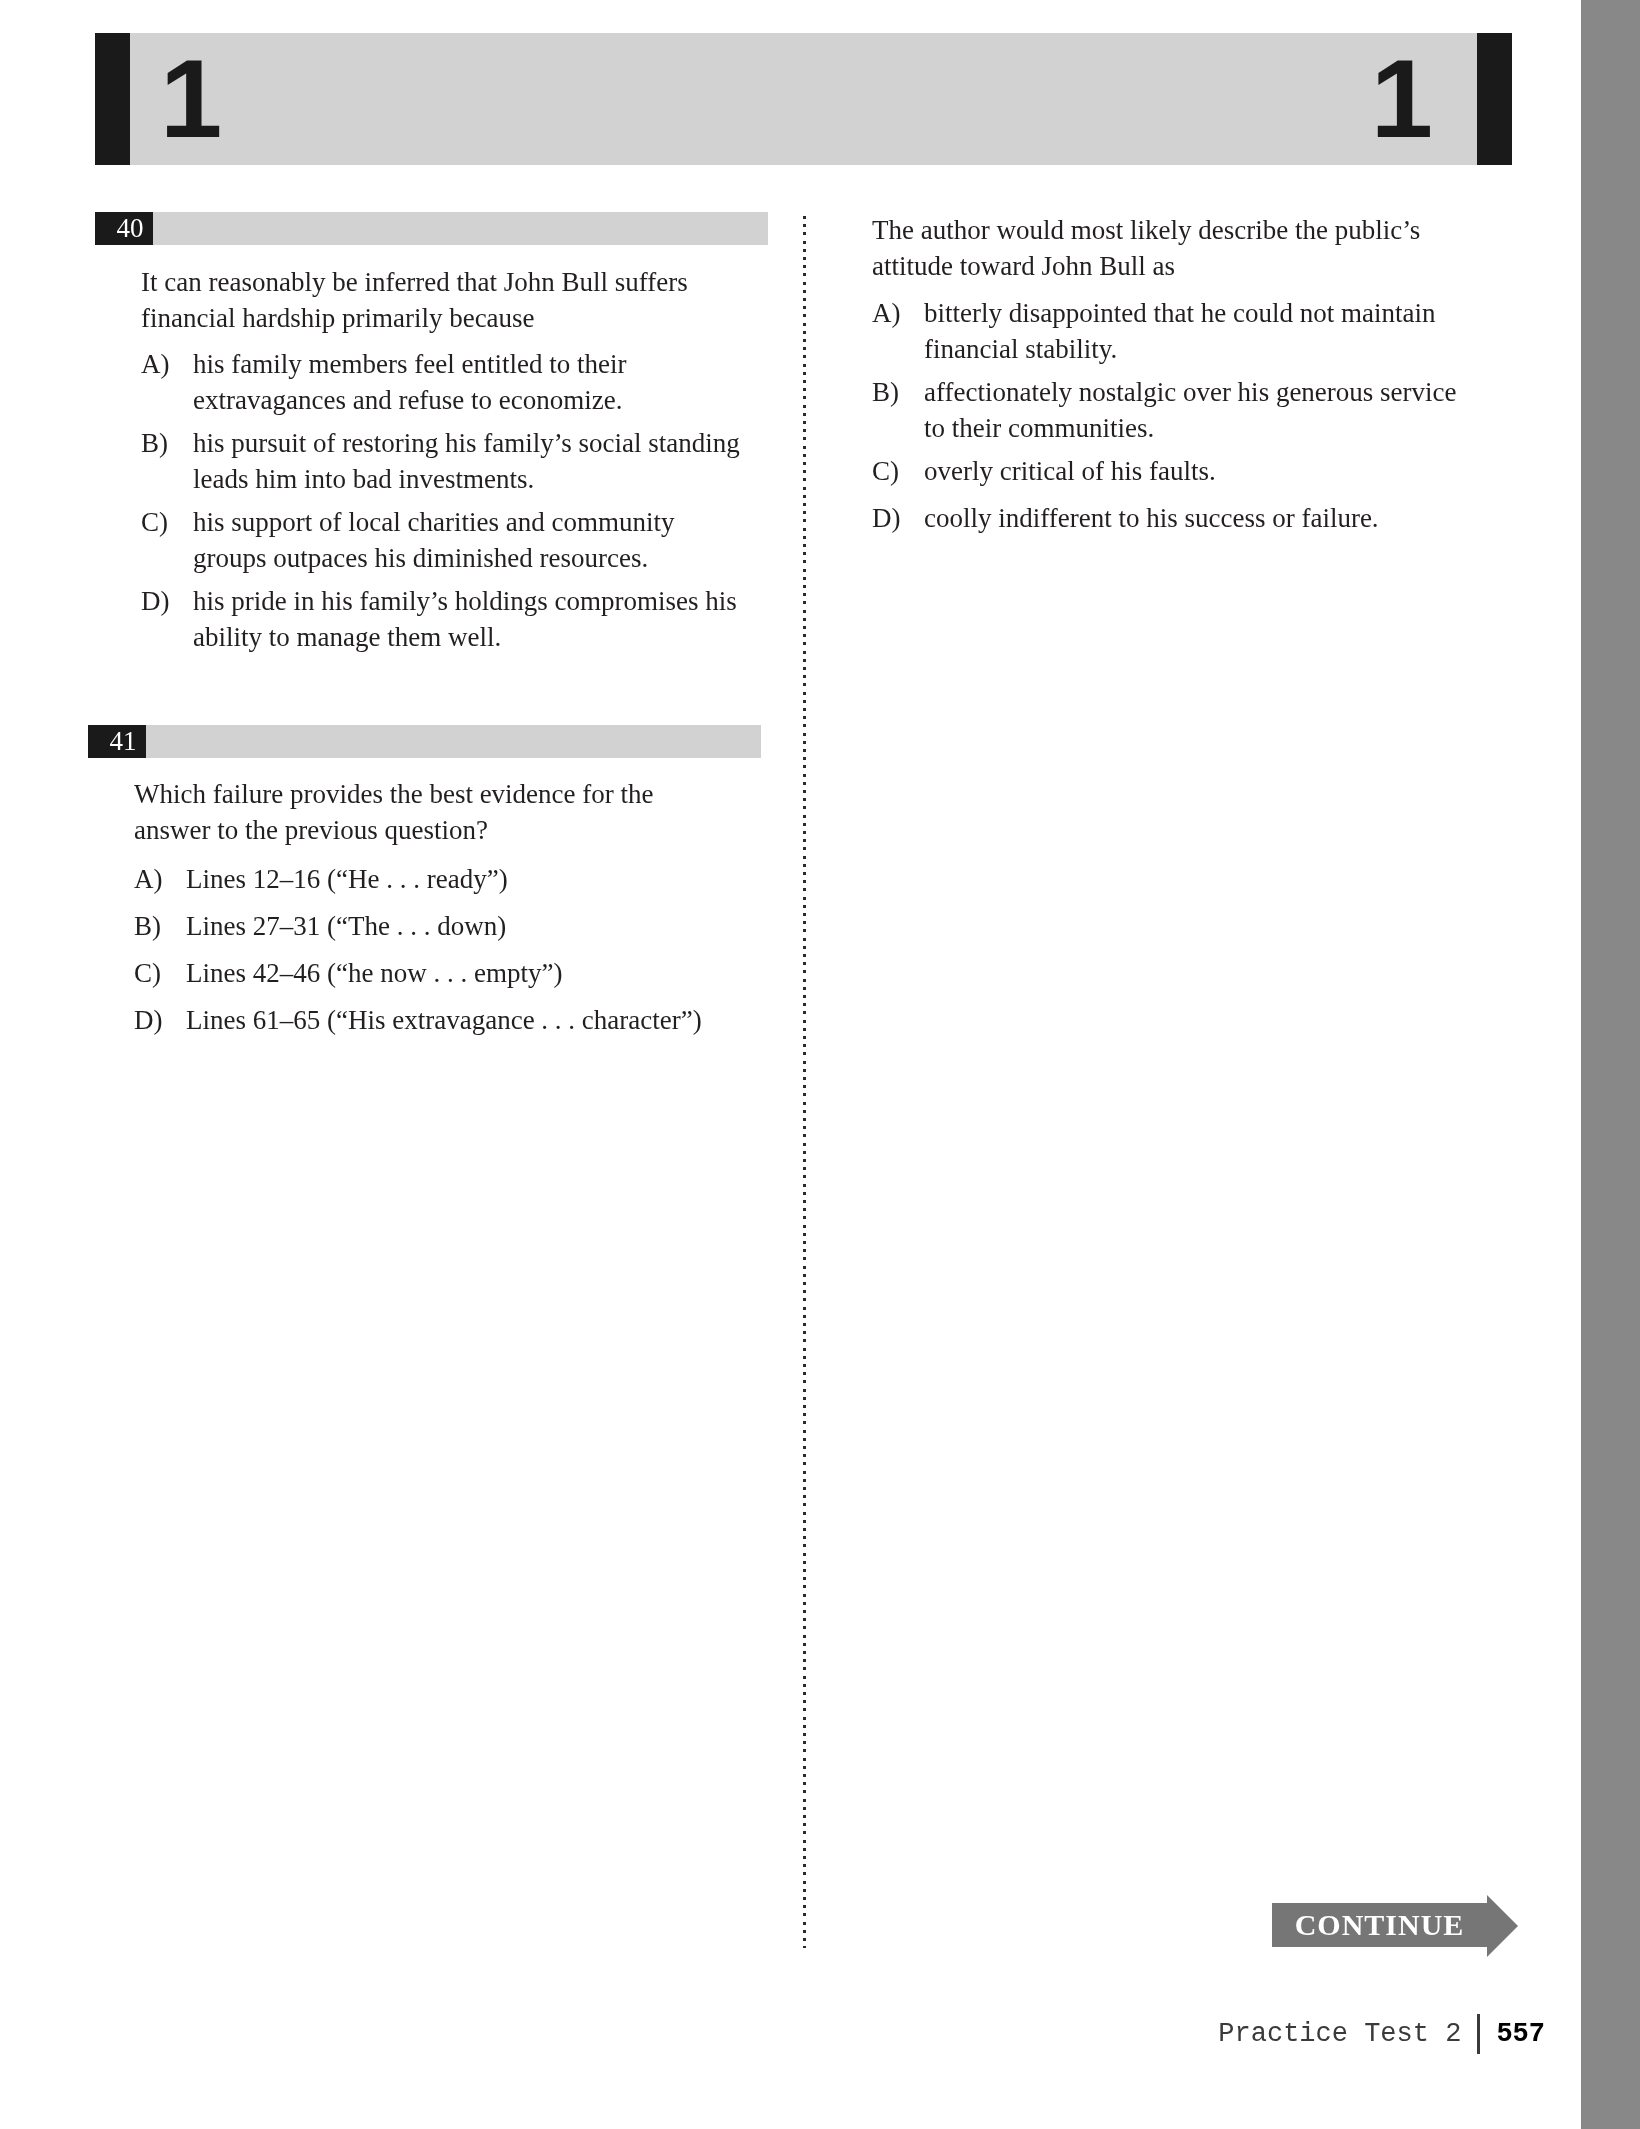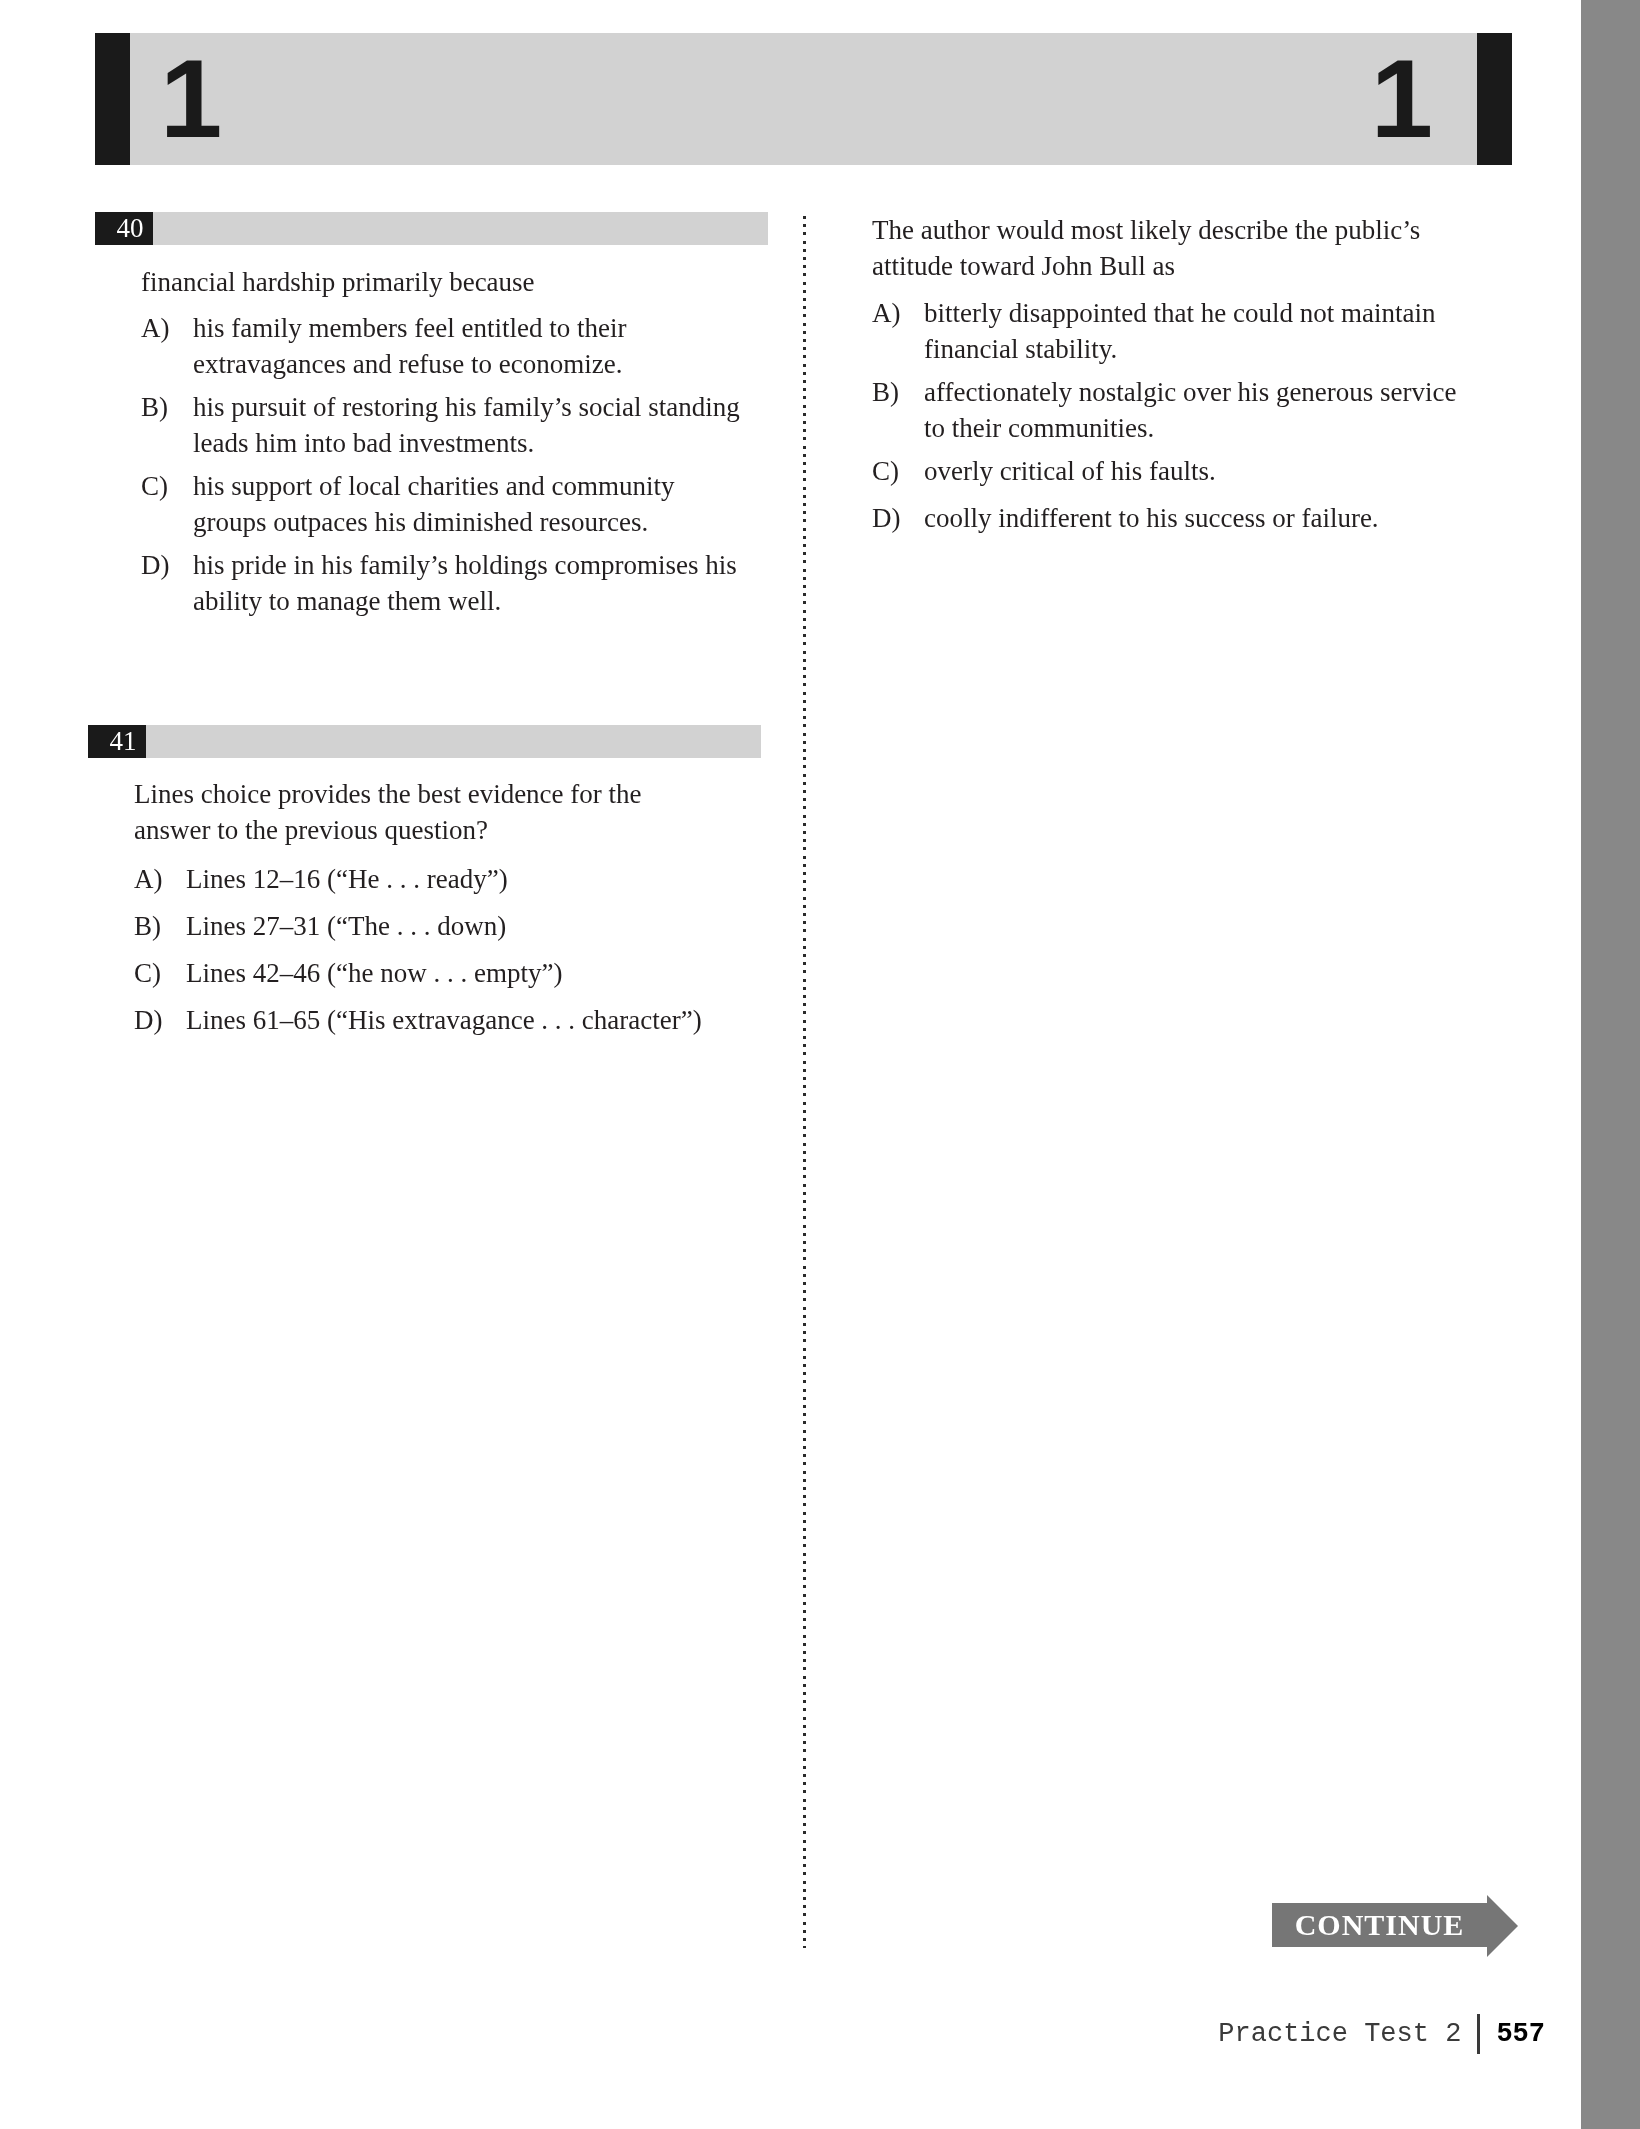--- a/index.html
+++ b/index.html
@@ -98,20 +98,21 @@
   </div>
 
   <div class="col-divider"></div>
 
   <section class="question q-left" style="left:95px;top:212px;width:673px;">
     <div class="qbar">
       <span class="qbadge">40</span>
     </div>
     <div class="qbody">
       <p class="stem stem-40">
+        <span class="line">It can reasonably be inferred that John Bull suffers</span>
         <span class="line">financial hardship primarily because</span>
       </p>
       <div class="choice mt-first">
         <span class="letter">A)</span>
         <span class="ctext">
           <span class="line">his family members feel entitled to their</span>
           <span class="line">extravagances and refuse to economize.</span>
         </span>
       </div>
       <div class="choice mt-next">
@@ -137,21 +138,21 @@
       </div>
     </div>
   </section>
 
   <section class="question q-left" style="left:88px;top:725px;width:673px;">
     <div class="qbar">
       <span class="qbadge">41</span>
     </div>
     <div class="qbody">
       <p class="stem stem-41">
-        <span class="line">Lines choice provides the best evidence for the</span>
+        <span class="line">Which failure provides the best evidence for the</span>
         <span class="line">answer to the previous question?</span>
       </p>
       <div class="choice mt-first-41">
         <span class="letter">A)</span>
         <span class="ctext">
           <span class="line">Lines 12–16 (“He . . . ready”)</span>
         </span>
       </div>
       <div class="choice mt-next-41">
         <span class="letter">B)</span>

